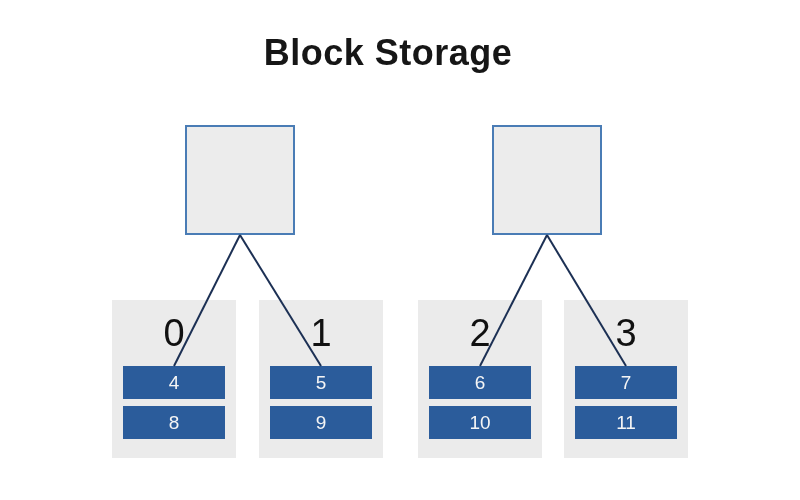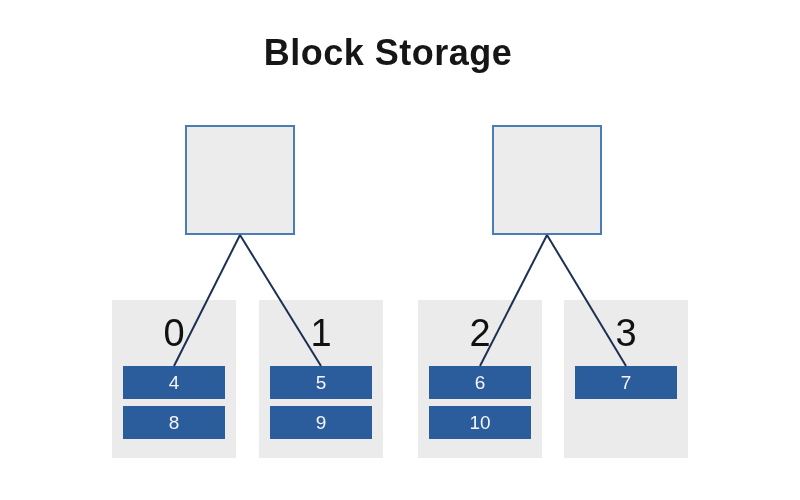--- a/index.html
+++ b/index.html
@@ -108,15 +108,16 @@
 
   <div class="column c2">
     <div class="col-label">2</div>
     <div class="block">6</div>
     <div class="block">10</div>
   </div>
 
   <div class="column c3">
     <div class="col-label">3</div>
     <div class="block">7</div>
+    <div class="block">11</div>
   </div>
 
 </div>
 
 </body></html>

